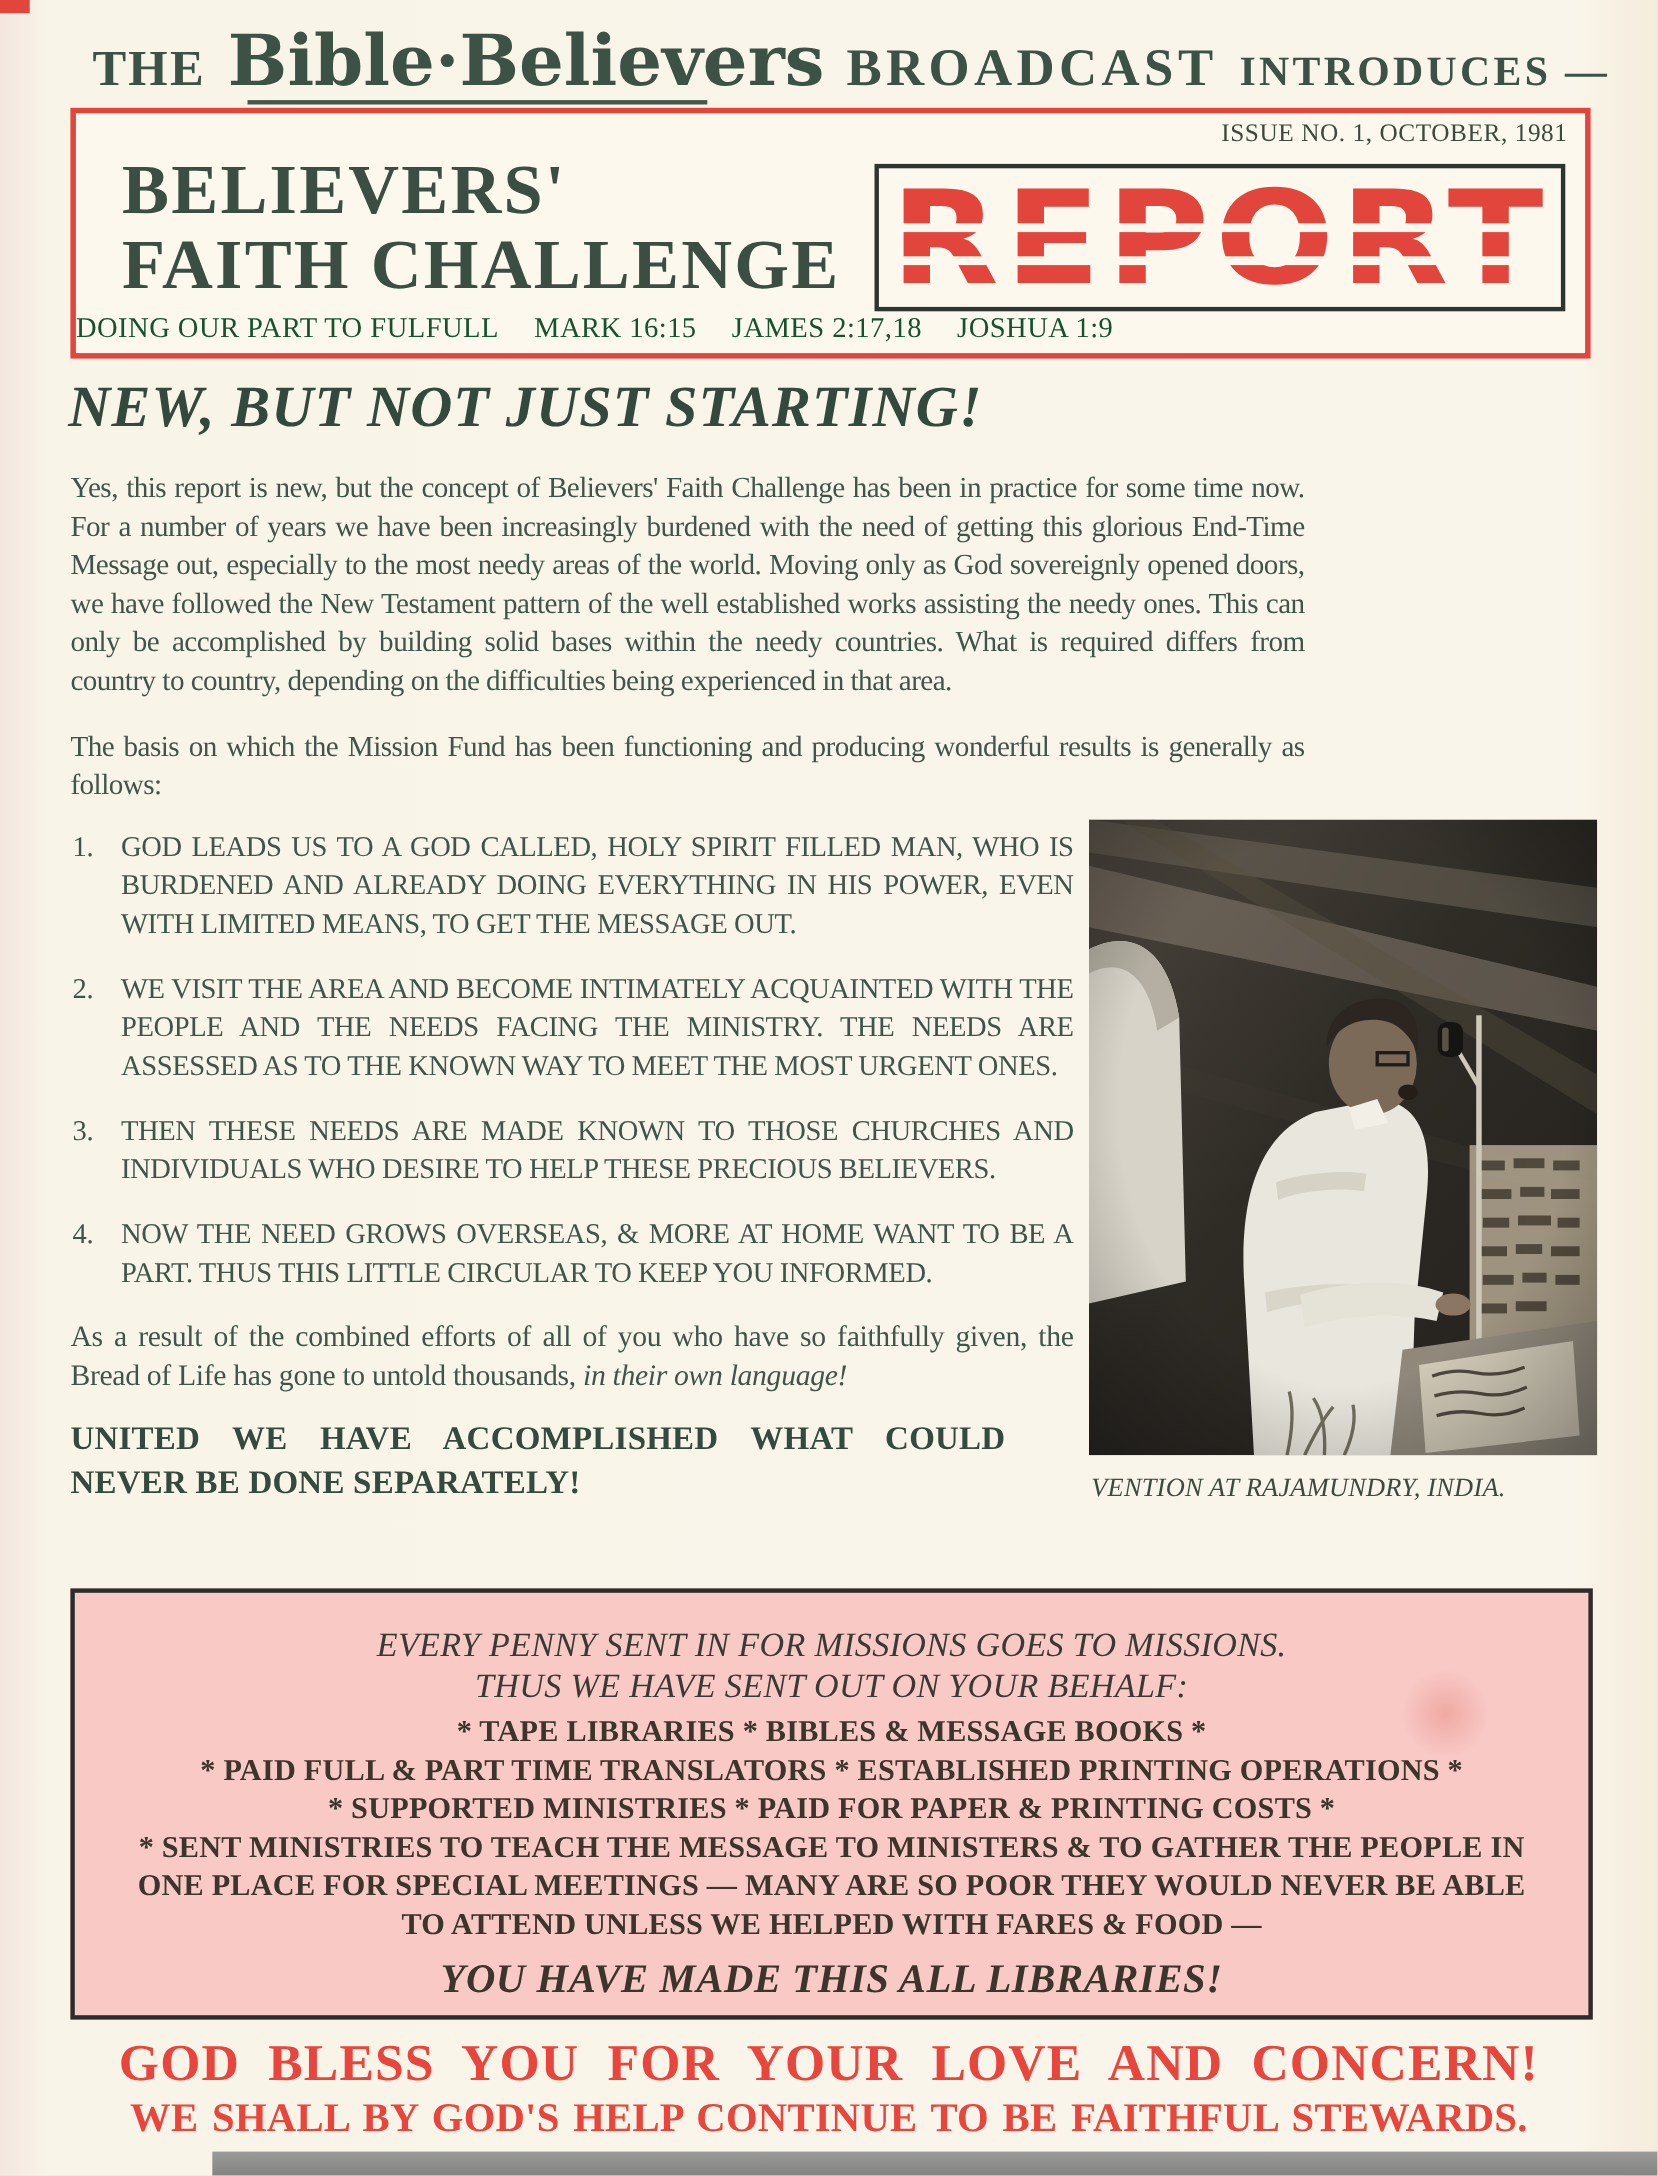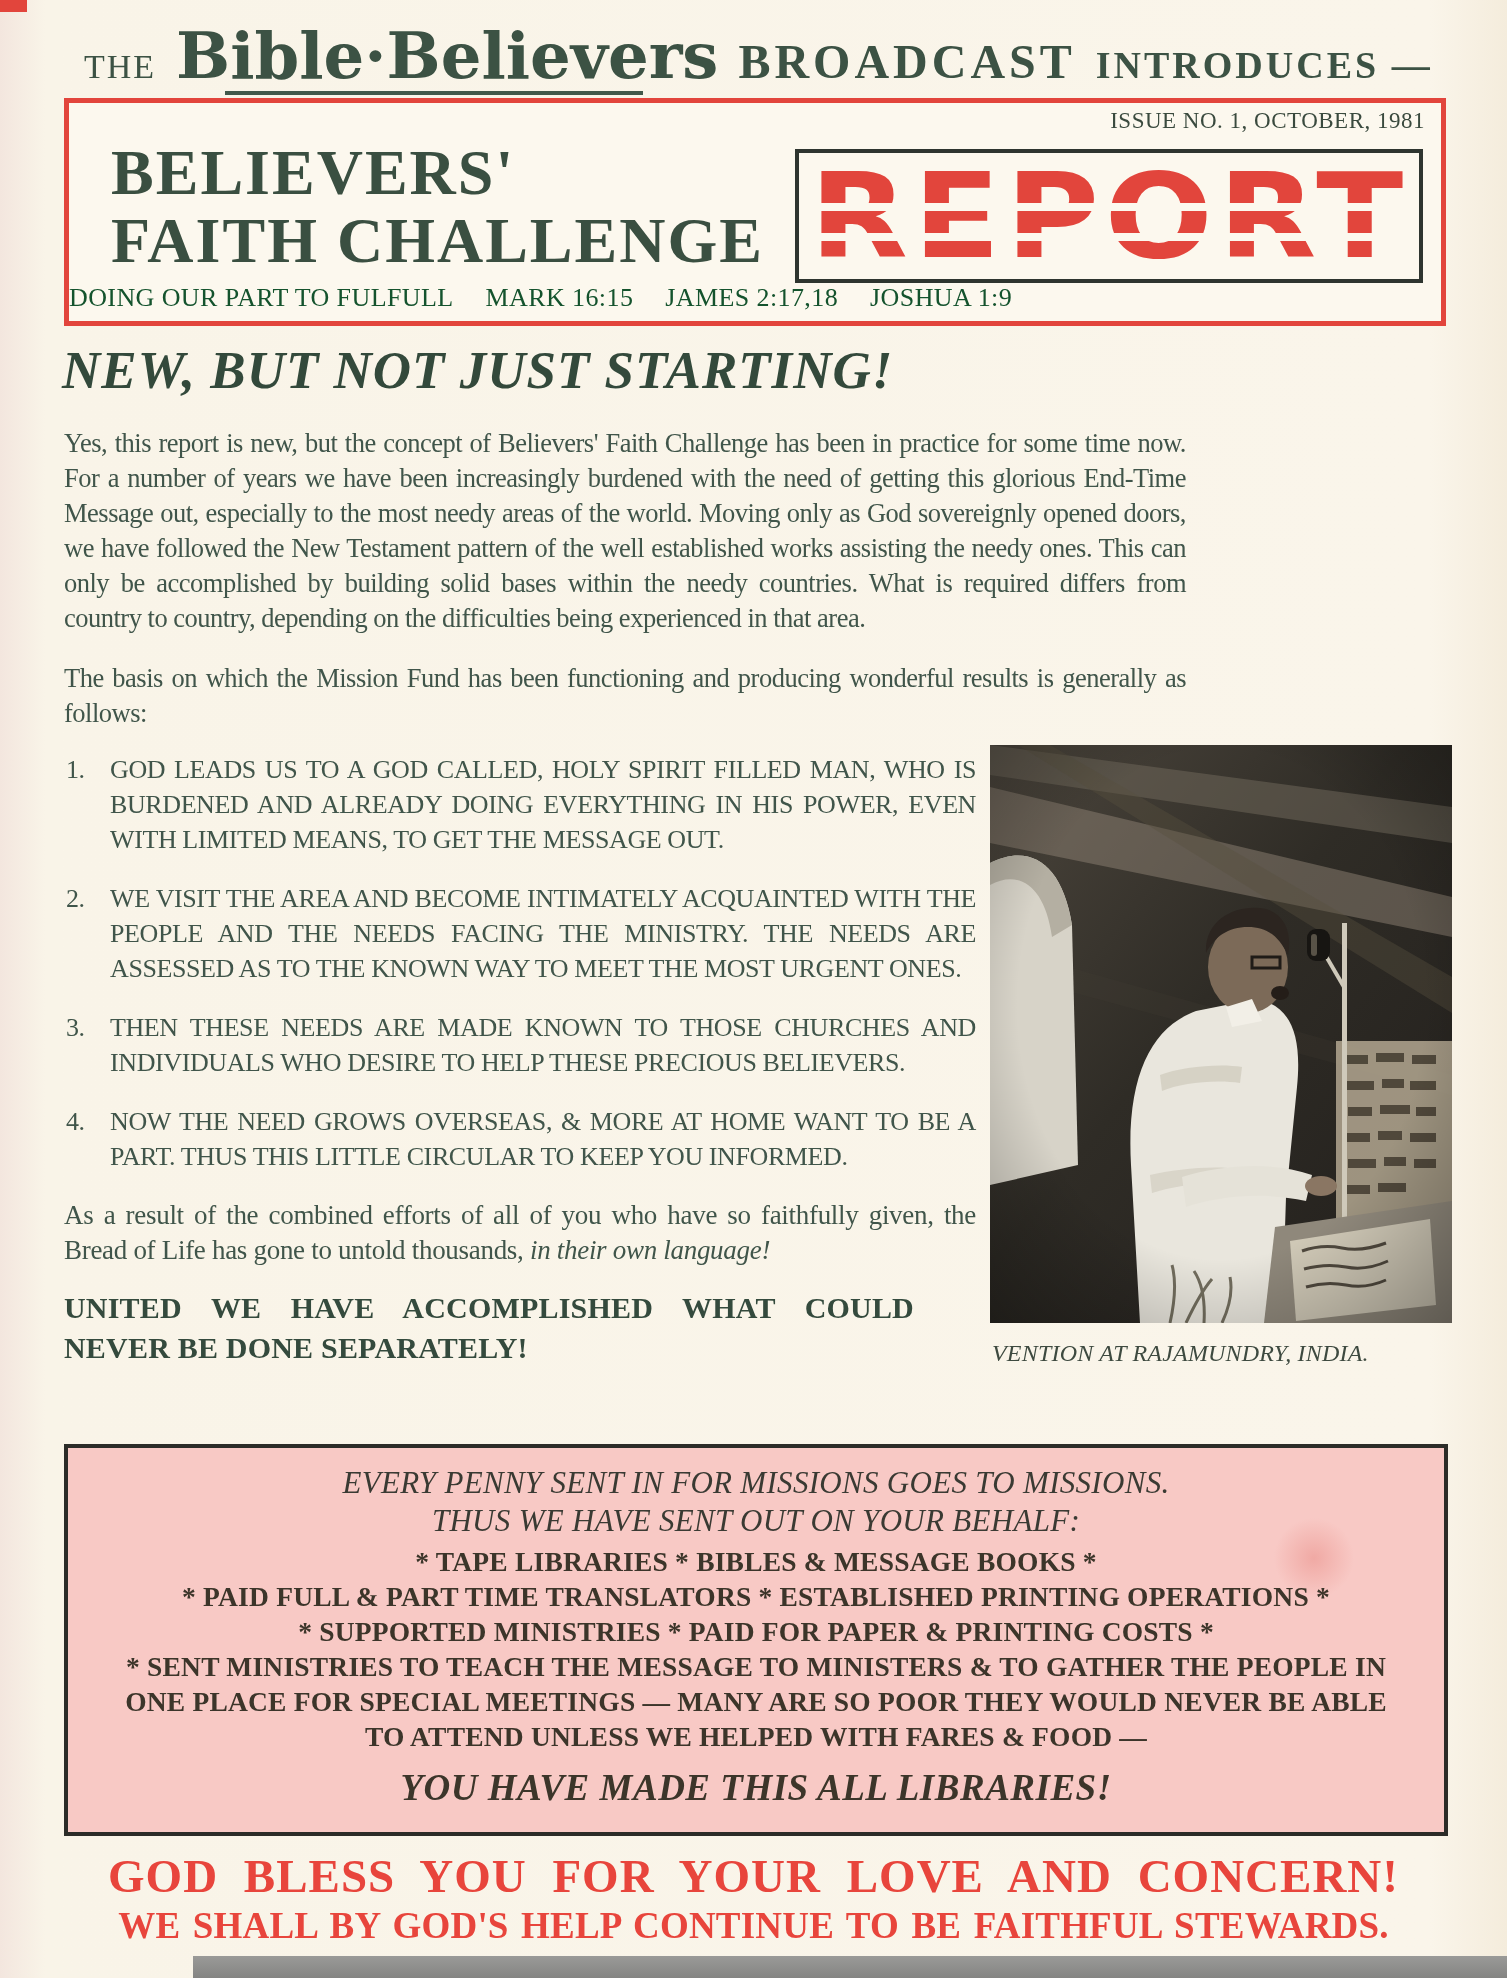--- a/index.html
+++ b/index.html
@@ -9,21 +9,21 @@
     background:linear-gradient(90deg,#f3e6de 0px,#f9f4e8 45px,#faf5ea 1430px,#f4ecdc 1507px);
     font-family:"Liberation Serif",serif;overflow:hidden;
   }
   
   .corner-mark{position:absolute;left:0;top:0;width:27px;height:12px;background:#e2453c;}
   .bottom-strip{position:absolute;left:193px;top:1956px;width:1314px;height:22px;
     background:linear-gradient(180deg,#9a9a98,#848482);}
   
   .top-banner{position:absolute;left:84px;top:18px;display:flex;align-items:baseline;gap:20px;
     color:#3c5244;white-space:nowrap;}
-  .tb-the{font-weight:normal;font-size:34px;letter-spacing:2px;}
+  .tb-the{font-weight:bold;font-size:46px;letter-spacing:2px;}
   .tb-brand{font-family:"DejaVu Serif",serif;font-weight:bold;font-size:64px;letter-spacing:0px;}
   .tb-broadcast{font-weight:bold;font-size:48px;letter-spacing:4px;}
   .tb-introduces{font-weight:bold;font-size:38px;letter-spacing:3px;}
   .brand-underline{position:absolute;left:225px;top:91px;width:418px;height:4px;background:#42584a;}
   
   .masthead{position:absolute;left:64px;top:98px;width:1382px;height:228px;box-sizing:border-box;
     border:5px solid #e2453c;background:#fcf8ee;}
   .issue{position:absolute;top:5px;right:16px;font-size:23px;color:#3a4a3e;letter-spacing:0.5px;}
   .mast-title{position:absolute;left:42px;top:36px;margin:0;font-weight:bold;font-size:64px;
     line-height:68px;color:#3a4f41;letter-spacing:2px;}
@@ -51,21 +51,21 @@
   .para3{margin:20px 0 0 0;font-size:27px;line-height:35px;text-align:justify;letter-spacing:-0.3px;}
   .bold-statement{margin:20px 0 0 0;width:850px;font-weight:bold;font-size:30px;line-height:40px;
     text-align:justify;color:#344a3d;letter-spacing:0.2px;}
   
   .photo{position:absolute;left:990px;top:745px;width:462px;height:578px;margin:0;}
   .photo svg{display:block;width:100%;height:100%;}
   .caption{position:absolute;left:992px;top:1338px;width:474px;font-style:italic;font-size:24px;
     line-height:31px;color:#3e4a40;letter-spacing:0.2px;}
   
   .pink-box{position:absolute;left:64px;top:1444px;width:1384px;height:392px;box-sizing:border-box;
-    border:4px solid #2c2c28;background:#f8c9c5;text-align:center;padding-top:16px;overflow:hidden;
+    border:4px solid #2c2c28;background:#f8c9c5;text-align:center;padding-top:28px;overflow:hidden;
     background-image:radial-gradient(circle at 1246px 110px,#f0a9a4 0,rgba(240,169,164,0) 40px);}
   .pb-italic{font-style:italic;font-size:31px;line-height:38px;letter-spacing:0.3px;color:#3a3a33;}
   .pb-bold{font-weight:bold;font-size:27.5px;line-height:35px;color:#3c352a;letter-spacing:0.2px;}
   .pb-first{margin-top:4px;}
   .pb-lead{font-style:italic;font-size:29px;line-height:40px;text-align:left;padding-left:28px;color:#3a3a33;}
   .pb-wide{width:1286px;margin:0 auto;}
   .pb-final{margin-top:12px;font-weight:bold;font-style:italic;font-size:37px;line-height:44px;
     color:#3c352a;letter-spacing:0.5px;}
   
   .footer-1{position:absolute;left:0;right:0;top:1850px;text-align:center;font-weight:bold;

